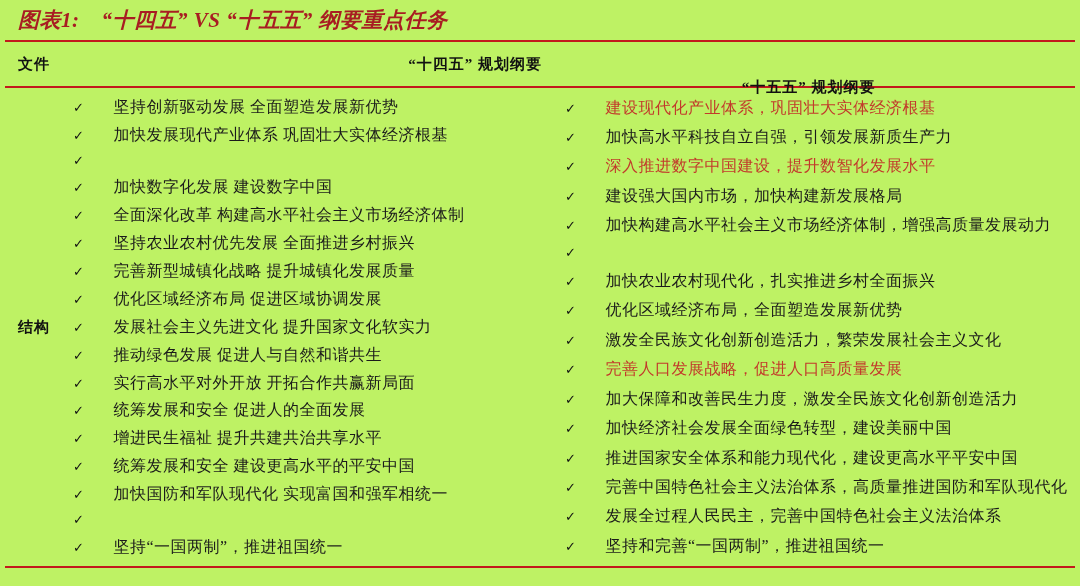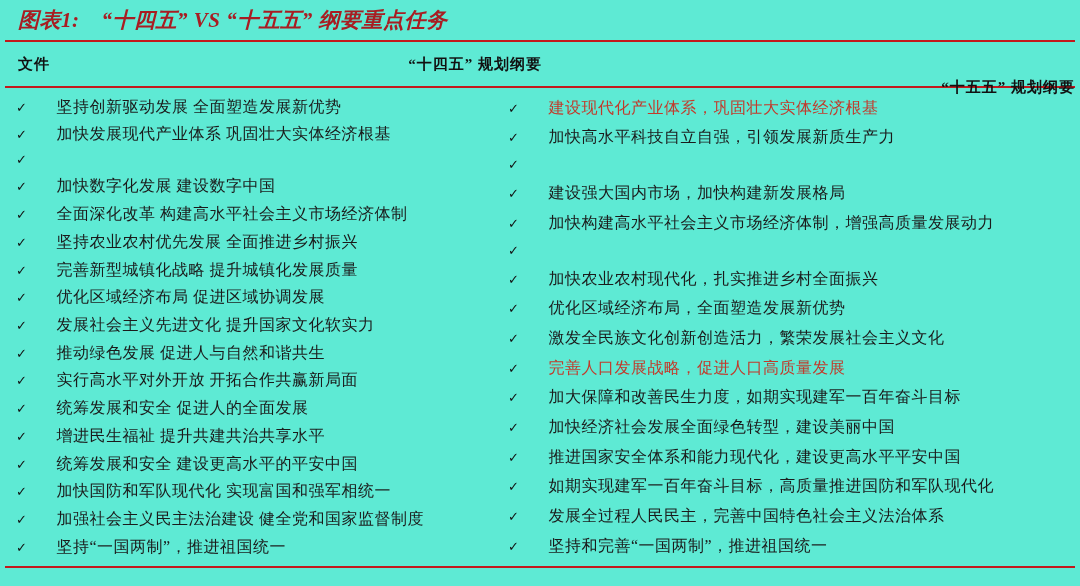--- a/index.html
+++ b/index.html
@@ -8,42 +8,42 @@
     --highlight-red:#c23a2b;
     --text-black:#1b1b1b;
   }
   *{margin:0;padding:0;box-sizing:border-box;}
   html,body{background:#ffffff;}
   body{
     font-family:"Liberation Serif","DejaVu Serif",serif;
     width:1080px;height:586px;overflow:hidden;
   }
   .page{
-    position:relative;width:1080px;height:586px;background:#5eead4;
+    position:relative;width:1080px;height:586px;background:#bef264;
     padding:0 5px;
   }
   
   .figure-title{
     height:40px;display:flex;align-items:center;
     padding-left:13px;
     color:var(--title-red);
     font-style:italic;font-weight:bold;
     font-size:21px;letter-spacing:0.5px;
   }
   .figure-title .t-label{margin-right:22px;}
   .rule{border:none;height:0;border-top:2.5px solid var(--rule-red);}
   .rule.thin{border-top-width:2px;}
   
   .thead{
     display:flex;align-items:center;height:44px;
     color:#111;font-weight:bold;font-size:15px;letter-spacing:1px;
   }
   .cell-file{width:57px;padding-left:13px;font-weight:600;}
   .col14{width:480px;text-align:right;}
-  .col15{flex:1;text-align:right;margin-top:47px;}
+  .col15{flex:1;text-align:center;margin-top:47px;}
   
   .tbody{
     display:flex;height:478px;
   }
   .label-col{
     width:57px;display:flex;align-items:center;
     padding-left:13px;
     font-size:15px;color:#111;font-weight:600;letter-spacing:1px;
   }
   .task-list{
@@ -88,20 +88,21 @@
 
   <div class="thead">
     <div class="cell-file">文件</div>
     <div class="col14">“十四五” 规划纲要</div>
     <div class="col15">“十五五” 规划纲要</div>
   </div>
 
   <hr class="rule">
 
   <div class="tbody">
+    <div class="label-col">结构</div>
 
     <div class="task-list left">
 
         <div class="task-item">
           <span class="check">✓</span>
           <span class="txt">坚持创新驱动发展 全面塑造发展新优势</span>
         </div>
 
         <div class="task-item">
           <span class="check">✓</span>
@@ -167,21 +168,20 @@
           <span class="txt">统筹发展和安全 建设更高水平的平安中国</span>
         </div>
 
         <div class="task-item">
           <span class="check">✓</span>
           <span class="txt">加快国防和军队现代化 实现富国和强军相统一</span>
         </div>
 
         <div class="task-item">
           <span class="check">✓</span>
-          <span class="txt">加强社会主义民主法治建设 健全党和国家监督制度</span>
         </div>
 
         <div class="task-item">
           <span class="check">✓</span>
           <span class="txt">坚持“一国两制”，推进祖国统一</span>
         </div>
       </div>
 
     <div class="task-list right">
 
@@ -190,20 +190,21 @@
           <span class="txt">建设现代化产业体系，巩固壮大实体经济根基</span>
         </div>
 
         <div class="task-item">
           <span class="check">✓</span>
           <span class="txt">加快高水平科技自立自强，引领发展新质生产力</span>
         </div>
 
         <div class="task-item highlight">
           <span class="check">✓</span>
+          <span class="txt">深入推进数字中国建设，提升数智化发展水平</span>
         </div>
 
         <div class="task-item">
           <span class="check">✓</span>
           <span class="txt">建设强大国内市场，加快构建新发展格局</span>
         </div>
 
         <div class="task-item">
           <span class="check">✓</span>
           <span class="txt">加快构建高水平社会主义市场经济体制，增强高质量发展动力</span>
@@ -228,36 +229,36 @@
           <span class="txt">激发全民族文化创新创造活力，繁荣发展社会主义文化</span>
         </div>
 
         <div class="task-item highlight">
           <span class="check">✓</span>
           <span class="txt">完善人口发展战略，促进人口高质量发展</span>
         </div>
 
         <div class="task-item">
           <span class="check">✓</span>
-          <span class="txt">加大保障和改善民生力度，如期实现建军一百年奋斗目标</span>
+          <span class="txt">加大保障和改善民生力度，激发全民族文化创新创造活力</span>
         </div>
 
         <div class="task-item">
           <span class="check">✓</span>
           <span class="txt">加快经济社会发展全面绿色转型，建设美丽中国</span>
         </div>
 
         <div class="task-item">
           <span class="check">✓</span>
           <span class="txt">推进国家安全体系和能力现代化，建设更高水平平安中国</span>
         </div>
 
         <div class="task-item">
           <span class="check">✓</span>
-          <span class="txt">如期实现建军一百年奋斗目标，高质量推进国防和军队现代化</span>
+          <span class="txt">完善中国特色社会主义法治体系，高质量推进国防和军队现代化</span>
         </div>
 
         <div class="task-item">
           <span class="check">✓</span>
           <span class="txt">发展全过程人民民主，完善中国特色社会主义法治体系</span>
         </div>
 
         <div class="task-item">
           <span class="check">✓</span>
           <span class="txt">坚持和完善“一国两制”，推进祖国统一</span>

